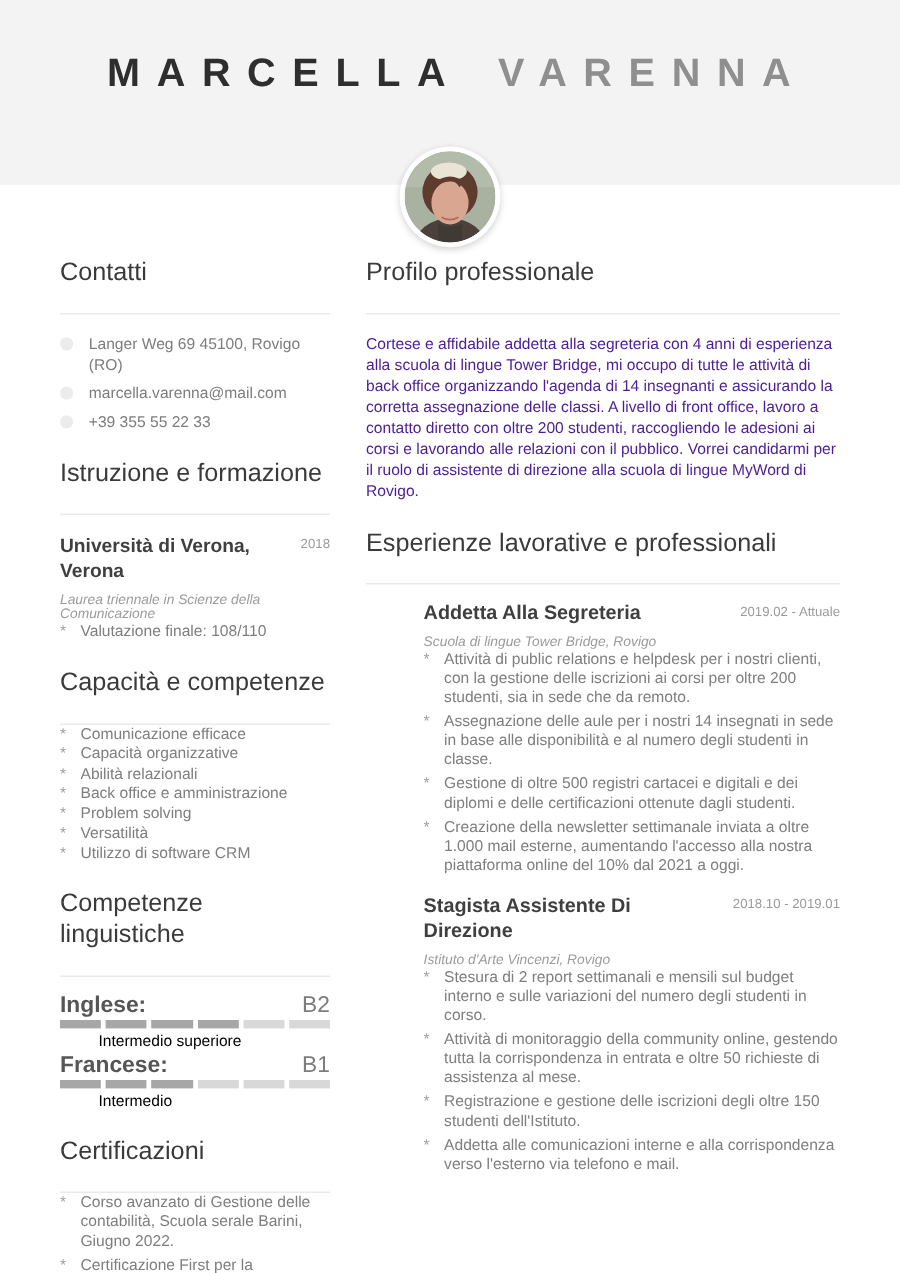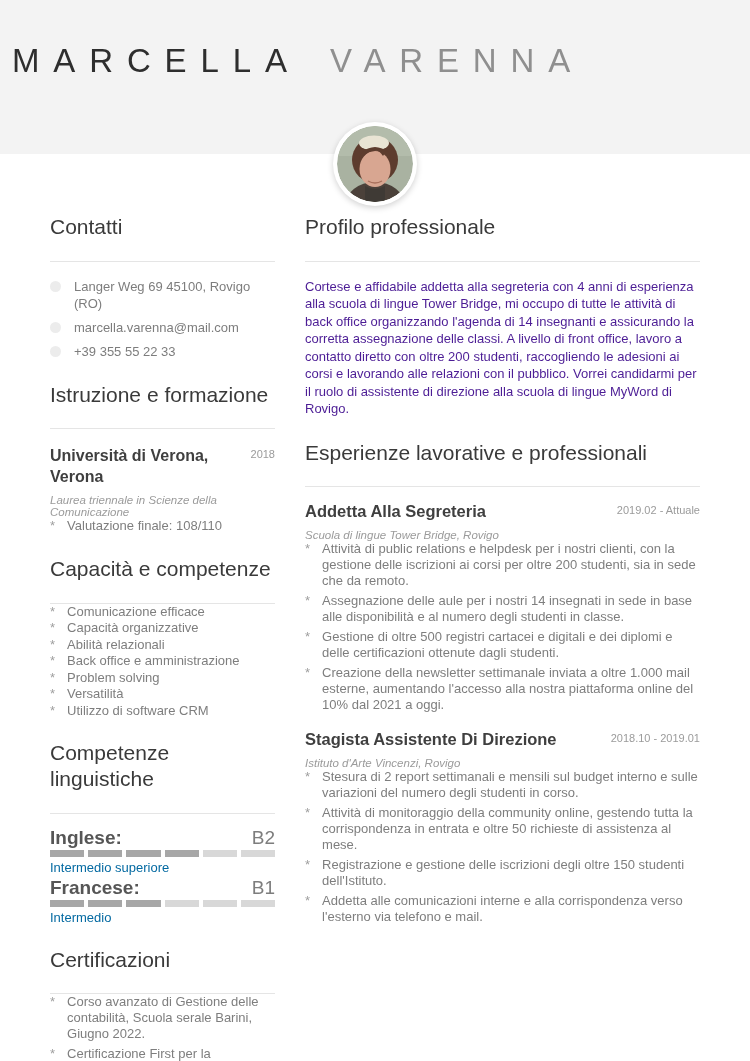--- a/index.html
+++ b/index.html
@@ -3,21 +3,21 @@
 <meta charset="utf-8">
 <style>
   * { box-sizing: border-box; }
   html, body { margin: 0; padding: 0; background: #ffffff; }
   body { font-family: "Liberation Sans", sans-serif; }
 
   .page { position: relative; width: 750px; height: 1061px; background: #ffffff; overflow: hidden; margin: 0 auto; }
 
   
   .header { height: 154px; background: #f3f3f3; }
-  .name { padding-top: 42px; text-align: left; font-size: 33px; font-weight: 400; letter-spacing: 0.42em; white-space: nowrap; padding-left: 12px; }
+  .name { padding-top: 42px; text-align: center; font-size: 33px; font-weight: 700; letter-spacing: 0.42em; white-space: nowrap; padding-left: 12px; }
   .name-first { color: #2e2e2e; }
   .name-last  { color: #8f8f8f; margin-left: 8px; }
 
   .avatar-wrap { position: absolute; top: 122px; left: 50%; transform: translateX(-50%);
     width: 84px; height: 84px; border-radius: 50%; background: #ffffff;
     box-shadow: 0 2px 6px rgba(0,0,0,0.18); display: flex; align-items: center; justify-content: center; }
   .avatar-wrap svg { width: 76px; height: 76px; border-radius: 50%; display: block; }
 
   
   .columns { display: flex; gap: 30px; padding: 0 50px; margin-top: 60px; }
@@ -49,25 +49,25 @@
   .entry-bullets { margin-top: 12px; }
 
   
   .lang { margin-bottom: 5px; }
   .lang-head { display: flex; justify-content: space-between; font-size: 19px; line-height: 16px; }
   .lang-name  { font-weight: 700; color: #565656; }
   .lang-level { color: #7d7d7d; }
   .lang-bar { display: flex; gap: 4px; margin: 4px 0 3px 0; }
   .lang-bar .seg { flex: 1; height: 7px; background: #d8d8d8; }
   .lang-bar .seg.filled { background: #a7a7a7; }
-  .lang-sub { font-size: 13px; color: #0369a1; }
+  .lang-sub { font-size: 13px; color: #000000; margin-left: 32px; }
 
   
   .profile-text { margin: 0; font-size: 13px; line-height: 17.5px; color: #4c1d95; }
-  .job { margin-top: 16px; }
+  .job { margin-top: 16px; margin-left: 48px; }
   .job:first-child { margin-top: 0; }
   .job .entry-title { font-size: 16.5px; }
   .section.experience .section-body { padding-top: 14px; }
 </style>
 </head>
 <body>
 
 <div class="page">
 
   <div class="header">

